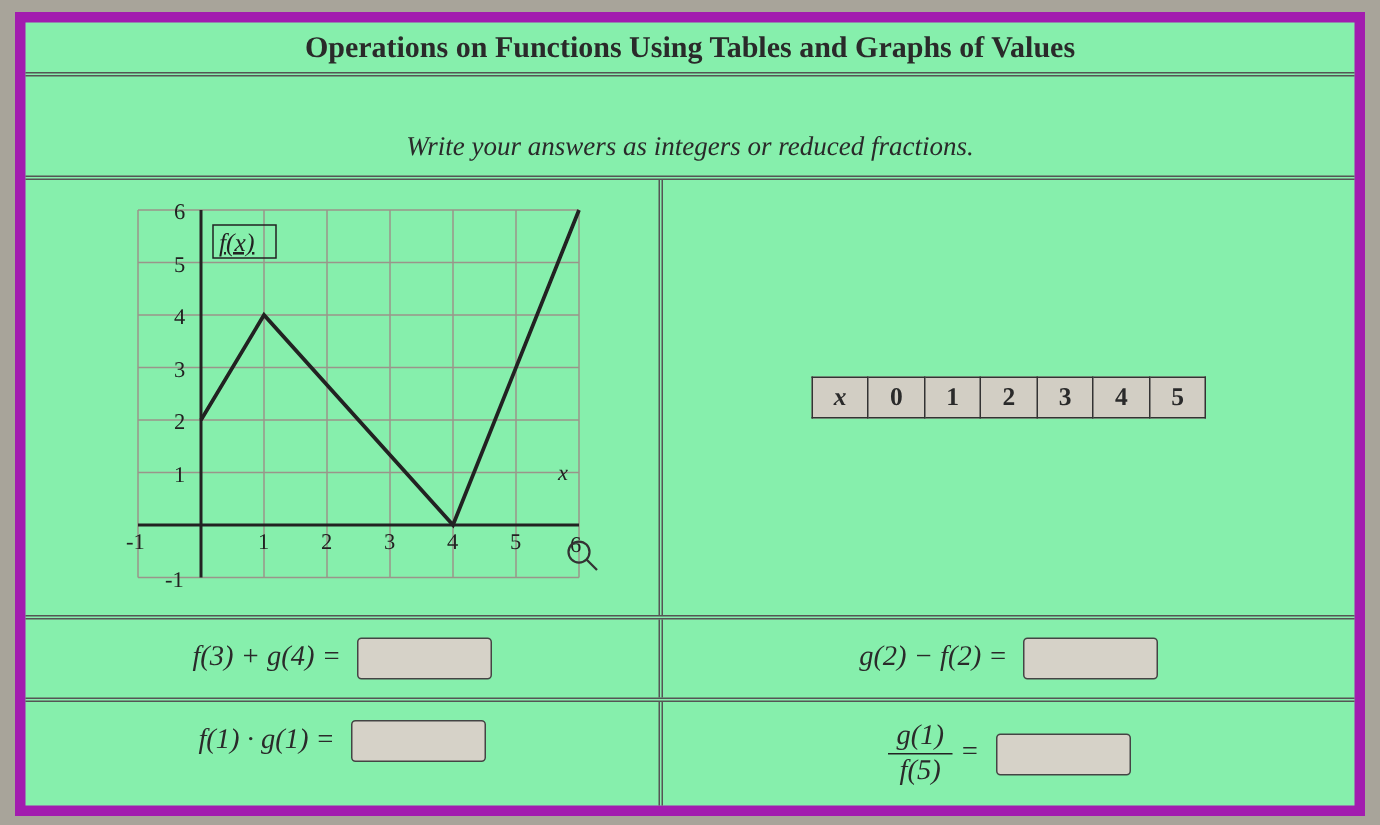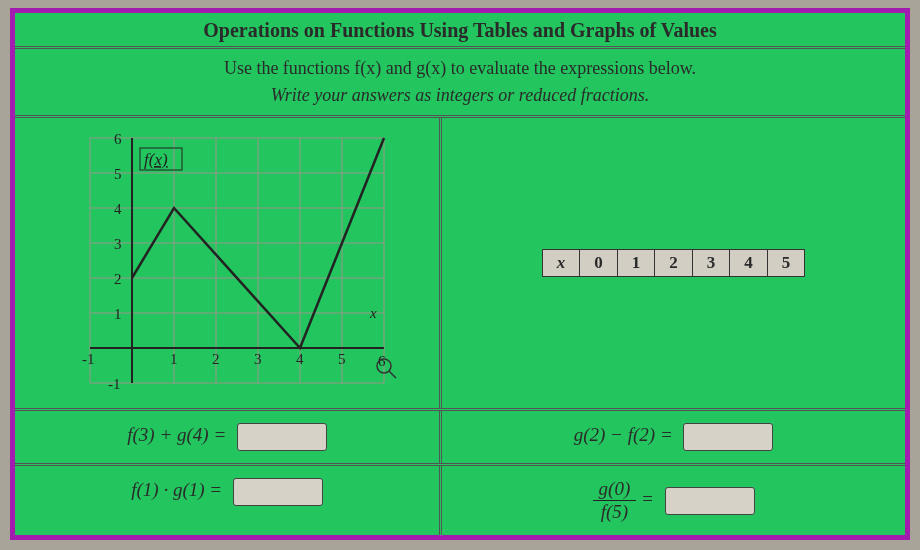--- a/index.html
+++ b/index.html
@@ -6,22 +6,22 @@
   body {
     margin: 0;
     width: 920px;
     height: 550px;
     background: #a8a49a;
     font-family: Georgia, 'Times New Roman', serif;
     color: #2a2a2a;
     padding: 8px 10px;
   }
   .worksheet {
-    background: #22c55e;
-    border: 5px solid #a21caf;
+    background: #86efac;
+    border: 7px solid #a21caf;
   }
   .title-row {
     text-align: center;
     padding: 6px 0 4px 0;
     border-bottom: 3px double #555;
     font-weight: bold;
     font-size: 20px;
   }
   .instr-row {
     text-align: center;
@@ -95,21 +95,21 @@
   .frac .d { display:block; padding: 0 6px; }
 </style>
 </head>
 <body>
 
 <div class="worksheet">
 
   <div class="title-row">Operations on Functions Using Tables and Graphs of Values</div>
 
   <div class="instr-row">
-    <span style="font-style:normal">Use the functions f(x) and g(x) to evaluate the expressions below.</span><br>
+    <br>
     <span class="it">Write your answers as integers or reduced fractions.</span>
   </div>
 
   <div class="main-row">
     <div class="left-col">
       <svg class="graph-svg" width="430" height="290">
         <g transform="translate(75,20) scale(1,1)">
 
           <g stroke="#9a958a" stroke-width="1">
             <line x1="0" y1="0" x2="0" y2="245"></line>
@@ -189,21 +189,21 @@
     </div>
   </div>
 
   <div class="ans-row">
     <div class="ans-left">
       <span>f(1) · g(1) =</span>
       <input class="ans-box" style="">
     </div>
     <div class="ans-right">
       <span class="frac">
-        <span class="n">g(0)</span>
+        <span class="n">g(1)</span>
         <span class="d">f(5)</span>
       </span>
       <span> =</span>
       <input class="ans-box" style="">
     </div>
   </div>
 
 </div>
 
 </body></html>

